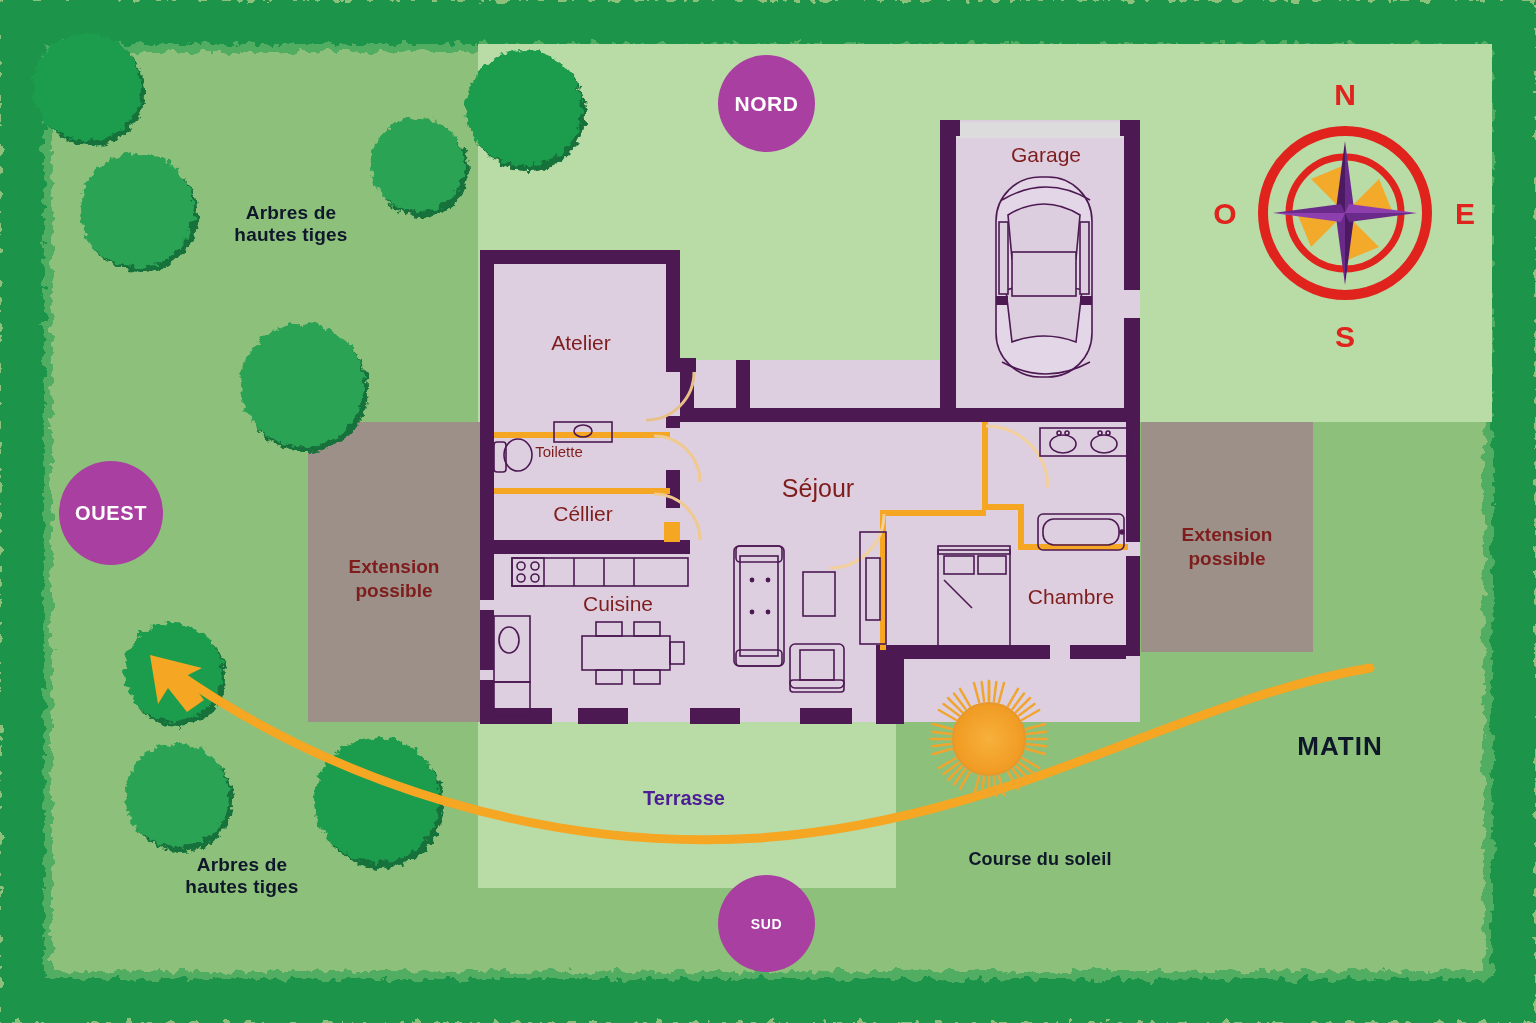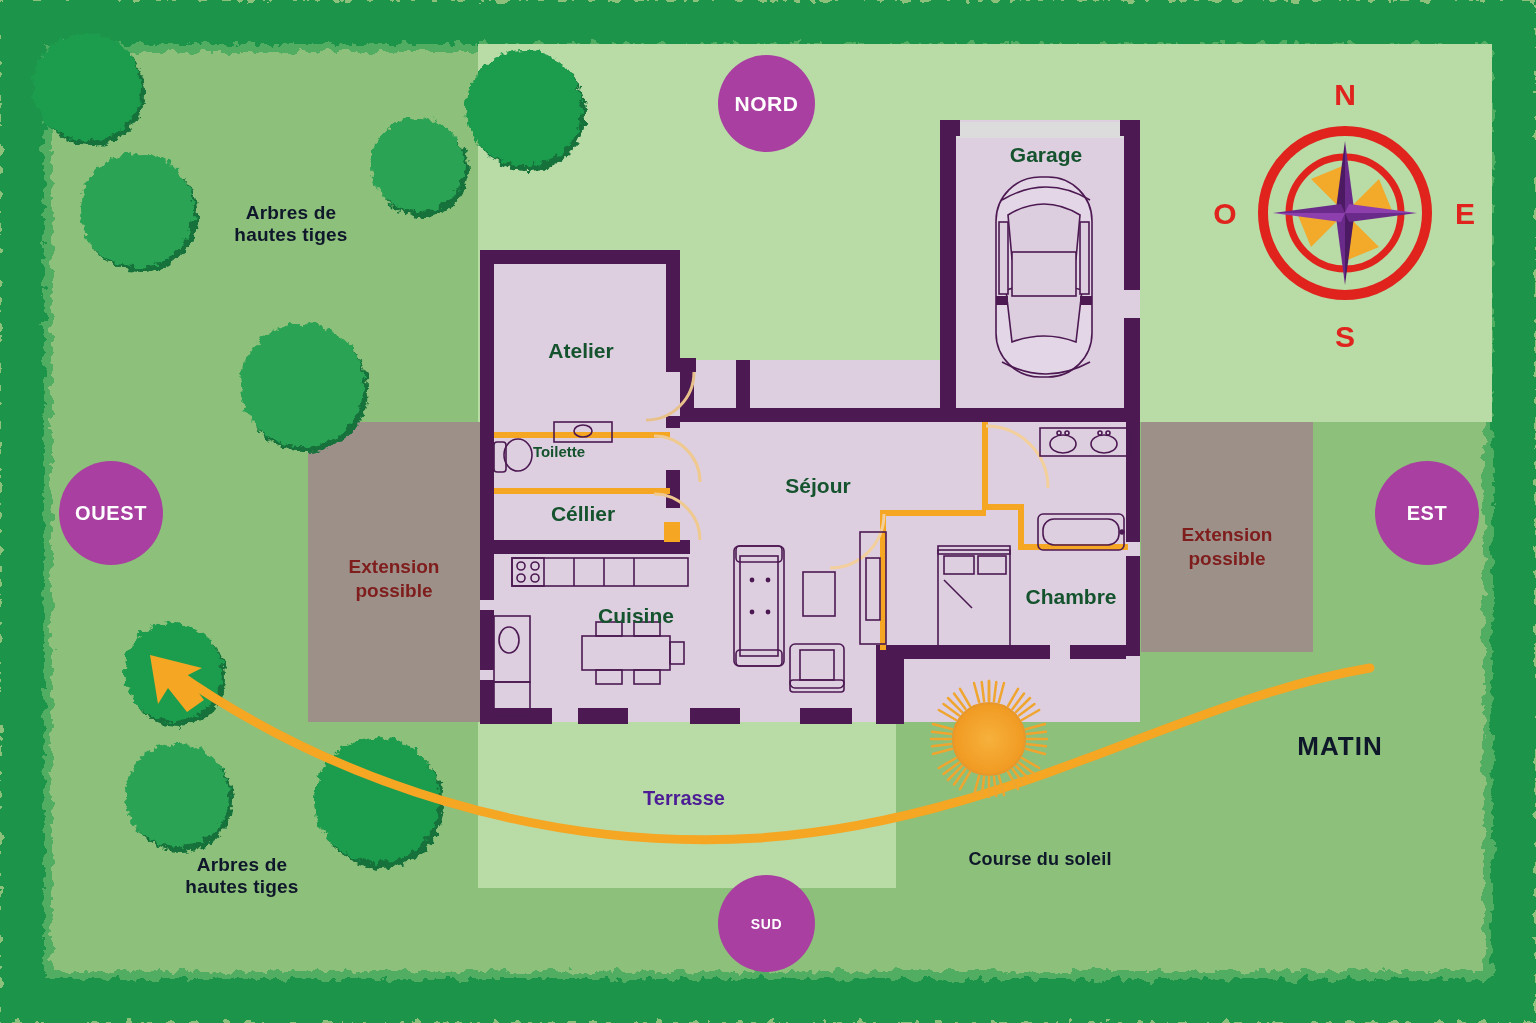--- a/index.html
+++ b/index.html
@@ -13,21 +13,21 @@
   }
   #stage svg.layer{
     position:absolute;left:0;top:0;width:1536px;height:1023px;
   }
   .txt{position:absolute;pointer-events:none;}
   .lbl-white{
     color:#0f172a;font-weight:bold;text-align:center;
     line-height:1.18;letter-spacing:.2px;
   }
   .lbl-red{
-    color:#14532d;font-weight:bold;text-align:center;white-space:nowrap;
+    color:#7f1d1d;font-weight:normal;text-align:center;white-space:nowrap;
   }
   .lbl-purple{
     color:#4c1d95;font-weight:bold;text-align:center;white-space:nowrap;
   }
   .badge{
     position:absolute;border-radius:50%;
     background:#a93fa0;
     display:flex;align-items:center;justify-content:center;
     color:#ffffff;font-weight:bold;letter-spacing:.6px;
   }
@@ -365,33 +365,30 @@
   <div class="compass-letter" style="left:1205px;top:197px;width:40px;">O</div>
   <div class="compass-letter" style="left:1445px;top:197px;width:40px;">E</div>
   <div class="compass-letter" style="left:1325px;top:320px;width:40px;">S</div>
 
   <div class="badge" style="left:59px;top:461px;width:104px;height:104px;font-size:20px;">
     <span>OUEST</span>
   </div>
   <div class="badge" style="left:718px;top:55px;width:97px;height:97px;font-size:21px;">
     <span>NORD</span>
   </div>
-  <div class="badge" style="left:1375px;top:461px;width:104px;height:104px;font-size:20px;">
-    <span>EST</span>
-  </div>
   <div class="badge" style="left:718px;top:875px;width:97px;height:97px;font-size:14px;">
     <span>SUD</span>
   </div>
 
   <div class="txt lbl-red" style="left:946px;top:143px;width:200px;font-size:21px;">Garage</div>
-  <div class="txt lbl-red" style="left:481px;top:331px;width:200px;font-size:21px;margin-top:8px;">Atelier</div>
+  <div class="txt lbl-red" style="left:481px;top:331px;width:200px;font-size:21px;">Atelier</div>
   <div class="txt lbl-red" style="left:459px;top:443px;width:200px;font-size:15px;">Toilette</div>
   <div class="txt lbl-red" style="left:483px;top:502px;width:200px;font-size:21px;">Céllier</div>
-  <div class="txt lbl-red" style="left:718px;top:474px;width:200px;font-size:21px;">Séjour</div>
-  <div class="txt lbl-red" style="left:536px;top:592px;width:200px;font-size:21px;margin-top:12px;">Cuisine</div>
+  <div class="txt lbl-red" style="left:718px;top:474px;width:200px;font-size:25px;">Séjour</div>
+  <div class="txt lbl-red" style="left:518px;top:592px;width:200px;font-size:21px;">Cuisine</div>
   <div class="txt lbl-red" style="left:971px;top:585px;width:200px;font-size:21px;">Chambre</div>
 
   <div class="ext-label" style="left:309px;top:555px;width:170px;">
     <div>Extension</div>
     <div>possible</div>
   </div>
   <div class="ext-label" style="left:1142px;top:523px;width:170px;">
     <div>Extension</div>
     <div>possible</div>
   </div>

